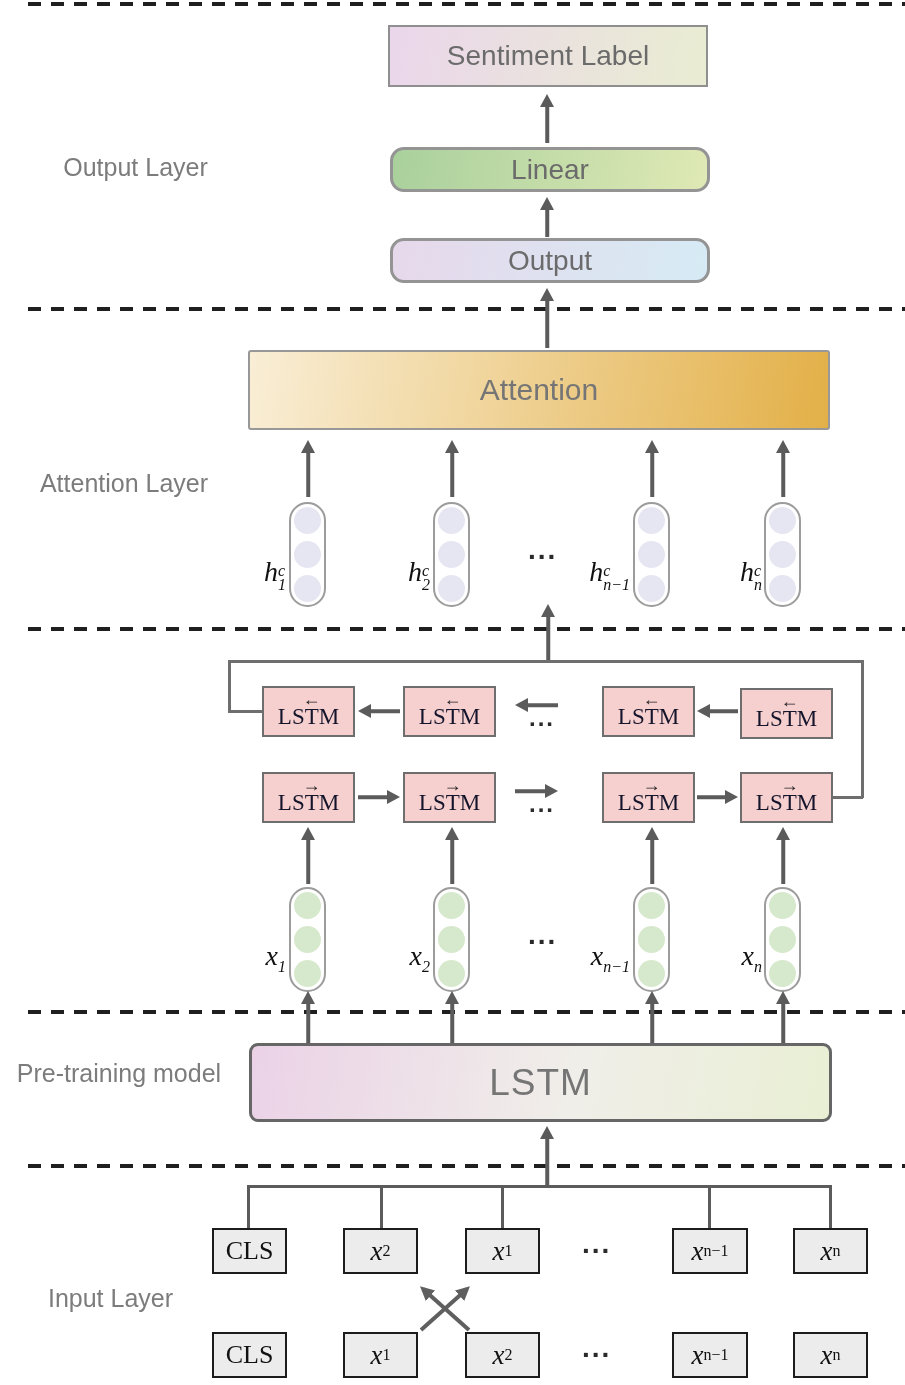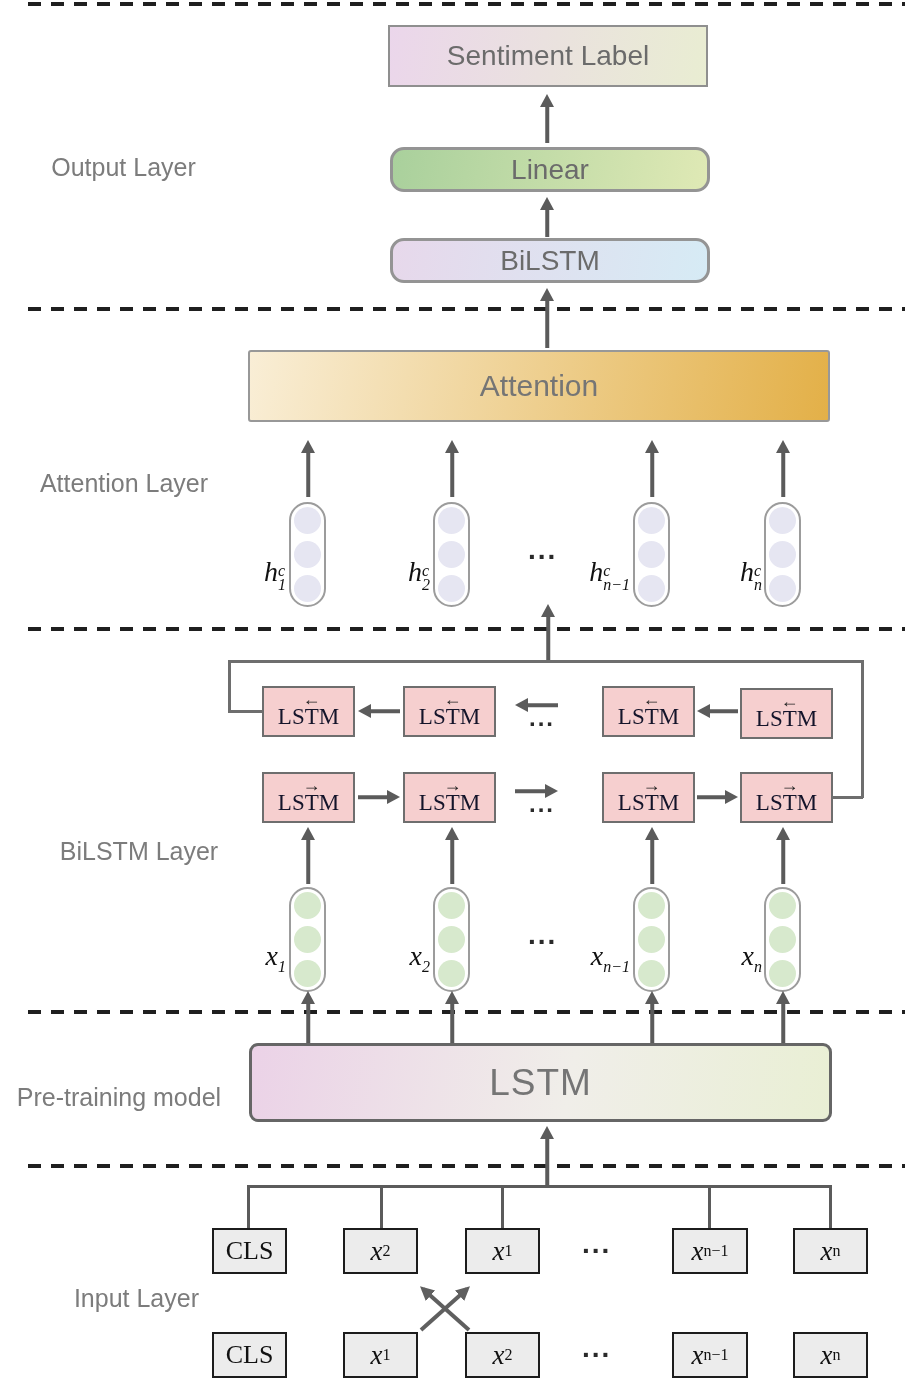--- a/index.html
+++ b/index.html
@@ -65,39 +65,38 @@
 <body>
 
 <div class="canvas">
 
   <div class="dash" style="top:2px;"></div>
   <div class="dash" style="top:307px;"></div>
   <div class="dash" style="top:627px;"></div>
   <div class="dash" style="top:1010px;"></div>
   <div class="dash" style="top:1164px;"></div>
 
-  <div class="layer-label" style="left:26px;top:152px;width:195px;">Output Layer</div>
+  <div class="layer-label" style="left:38px;top:152px;width:195px;">Output Layer</div>
   <div class="layer-label" style="left:18px;top:468px;width:212px;">Attention Layer</div>
-  <div class="layer-label" style="left:35px;top:836px;width:208px;">BiLSTM Layer</div>
-  <div class="layer-label" style="left:5px;top:1058px;width:228px;margin-top:24px;">
+  <div class="layer-label" style="left:5px;top:1058px;width:228px;">
     <div>Pre-training model</div>
   </div>
-  <div class="layer-label" style="left:34px;top:1283px;width:165px;text-align:right;">Input Layer</div>
+  <div class="layer-label" style="left:28px;top:1283px;width:165px;">Input Layer</div>
 
   <div class="gbox" style="left:388px;top:25px;width:320px;height:62px;border:2.5px solid #8f8f8f;
        background:linear-gradient(100deg,#ebd6eb,#e9edd2);">Sentiment Label</div>
   <div class="arr-up" style="left:539px;top:94px;height:49px;"></div>
   <div class="gbox" style="left:390px;top:147px;width:320px;height:45px;border:3px solid #949494;border-radius:14px;
        background:linear-gradient(100deg,#a9d09c,#dfe9b5);">Linear</div>
   <div class="arr-up" style="left:539px;top:197px;height:40px;"></div>
   <div class="gbox" style="left:390px;top:238px;width:320px;height:45px;border:3px solid #949494;border-radius:14px;
-       background:linear-gradient(100deg,#e7d8eb,#d6ebf5);">BiLSTM</div>
+       background:linear-gradient(100deg,#e7d8eb,#d6ebf5);">Output</div>
   <div class="arr-up" style="left:539px;top:288px;height:60px;"></div>
 
-  <div class="gbox" style="left:248px;top:350px;width:582px;height:72px;border:2.5px solid #989898;border-radius:3px;
+  <div class="gbox" style="left:248px;top:350px;width:582px;height:80px;border:2.5px solid #989898;border-radius:3px;
        font-size:30px;color:#757575;background:linear-gradient(100deg,#f9eed6,#e3b048);">Attention</div>
 
   <div class="arr-up" style="left:300px;top:440px;height:57px;"></div>
   <div class="arr-up" style="left:444px;top:440px;height:57px;"></div>
   <div class="arr-up" style="left:644px;top:440px;height:57px;"></div>
   <div class="arr-up" style="left:775px;top:440px;height:57px;"></div>
 
   <div class="pill" style="left:289px;top:502px;">
     <div class="cell cell-h"></div>
     <div class="cell cell-h"></div>

